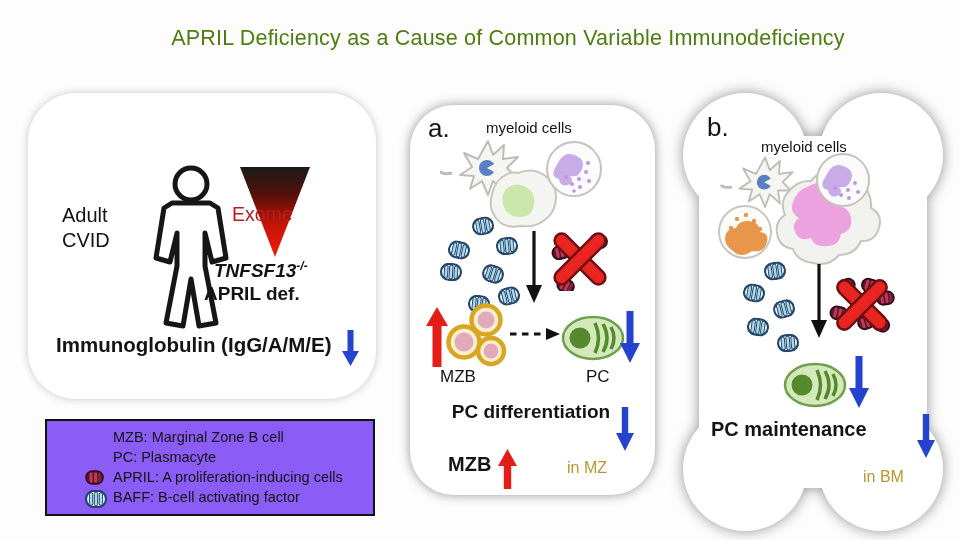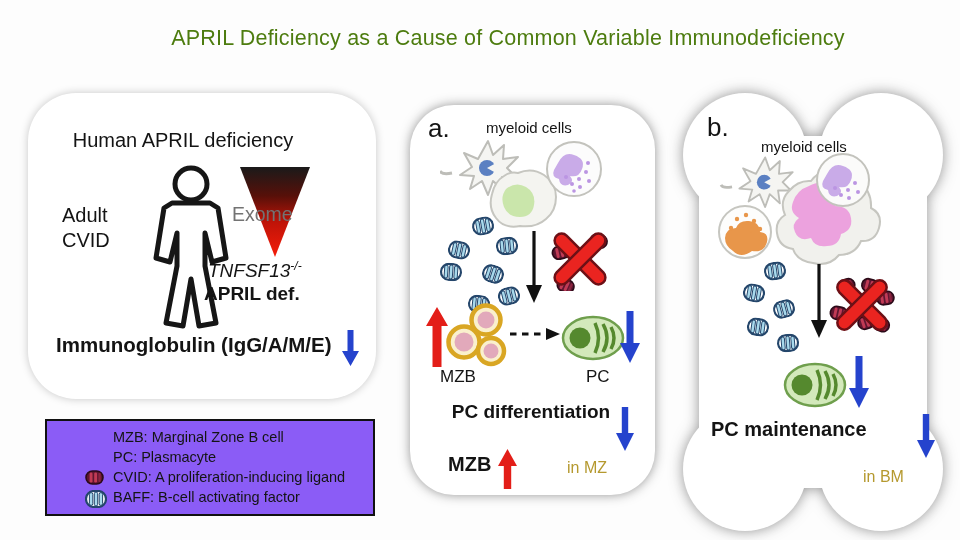--- a/index.html
+++ b/index.html
@@ -20,22 +20,22 @@
   
   .panel-left{
     position:absolute;left:28px;top:93px;width:348px;height:306px;
     background:#fff;border-radius:48px;
     box-shadow:0 0 9px rgba(0,0,0,.22);
   }
   .lp-heading{position:absolute;top:36px;left:20px;width:270px;text-align:center;font-size:20px;}
   .lp-patient{position:absolute;left:34px;top:110px;font-size:20px;line-height:25px;}
   .lp-human{position:absolute;left:98px;top:70px;}
   .lp-exome-tri{position:absolute;left:210px;top:72px;}
-  .lp-exome-label{position:absolute;left:204px;top:110px;font-size:19.5px;color:#737373;}
-  .lp-gene{position:absolute;left:180px;top:166px;font-size:19px;font-weight:400;font-style:italic;}
+  .lp-exome-label{position:absolute;left:204px;top:110px;font-size:19.5px;color:#b91c1c;}
+  .lp-gene{position:absolute;left:186px;top:166px;font-size:19px;font-weight:700;font-style:italic;}
   .lp-gene sup{font-size:12px;}
   .lp-gene-def{position:absolute;left:176px;top:190px;font-size:19px;font-weight:700;font-style:normal;}
   .lp-ig{position:absolute;left:28px;top:240px;font-size:20.5px;font-weight:700;white-space:nowrap;}
   .lp-ig-arrow{position:absolute;left:314px;top:237px;}
 
   
   .legend{
     position:absolute;left:45px;top:419px;width:326px;height:93px;
     background:#8b5cf6;border:2.5px solid #111;
   }
@@ -91,21 +91,20 @@
       <stop offset="100%" stop-color="#f51c09"></stop>
     </linearGradient>
   </defs>
 </svg>
 
 <div class="canvas">
 
   <div class="fig-title">APRIL Deficiency as a Cause of Common Variable Immunodeficiency</div>
 
   <div class="panel-left">
-    <div class="lp-heading">Human APRIL deficiency</div>
 
     <div class="lp-patient">
       <div>Adult</div>
       <div>CVID</div>
     </div>
 
     <svg class="lp-human" width="130" height="172" viewBox="0 0 130 172">
       <circle cx="65" cy="21" r="16" fill="#fff" stroke="#161616" stroke-width="5"></circle>
       <path d="M46 40 L84 40 L92 45 L100 95 L86 99 L79 70 L79 103 L90 160 L73 163 L65 116 L57 163 L40 160 L51 103 L51 70 L44 99 L30 95 L38 45 Z" fill="#fff" stroke="#161616" stroke-width="5" stroke-linejoin="round"></path>
     </svg>
@@ -128,21 +127,21 @@
     <div class="legend-row" style="top:8px;left:38px;">
       <span class="txt">MZB: Marginal Zone B cell</span>
     </div>
     <div class="legend-row" style="top:28px;left:38px;">
       <span class="txt">PC: Plasmacyte</span>
     </div>
     <div class="legend-row" style="top:48px;left:38px;">
       <svg class="legend-icon" width="19" height="15" viewBox="0 0 19 15">
           <use href="#april"></use>
         </svg>
-      <span class="txt">CVID: A proliferation-inducing ligand</span>
+      <span class="txt">APRIL: A proliferation-inducing cells</span>
     </div>
     <div class="legend-row" style="top:68px;left:38px;">
       <svg class="legend-icon" width="22" height="18" viewBox="0 0 22 18">
           <use href="#baff"></use>
         </svg>
       <span class="txt">BAFF: B-cell activating factor</span>
     </div>
   </div>
 
   <div class="panel-a">

